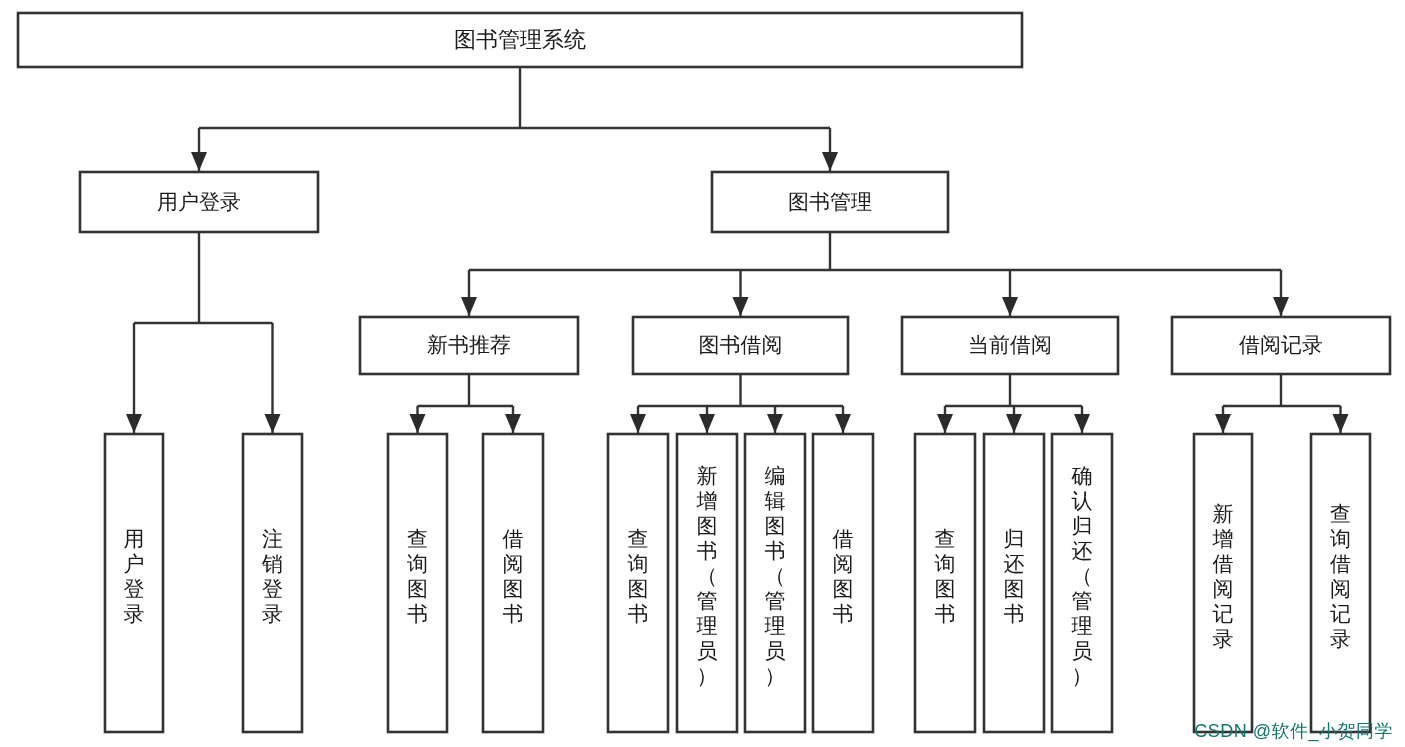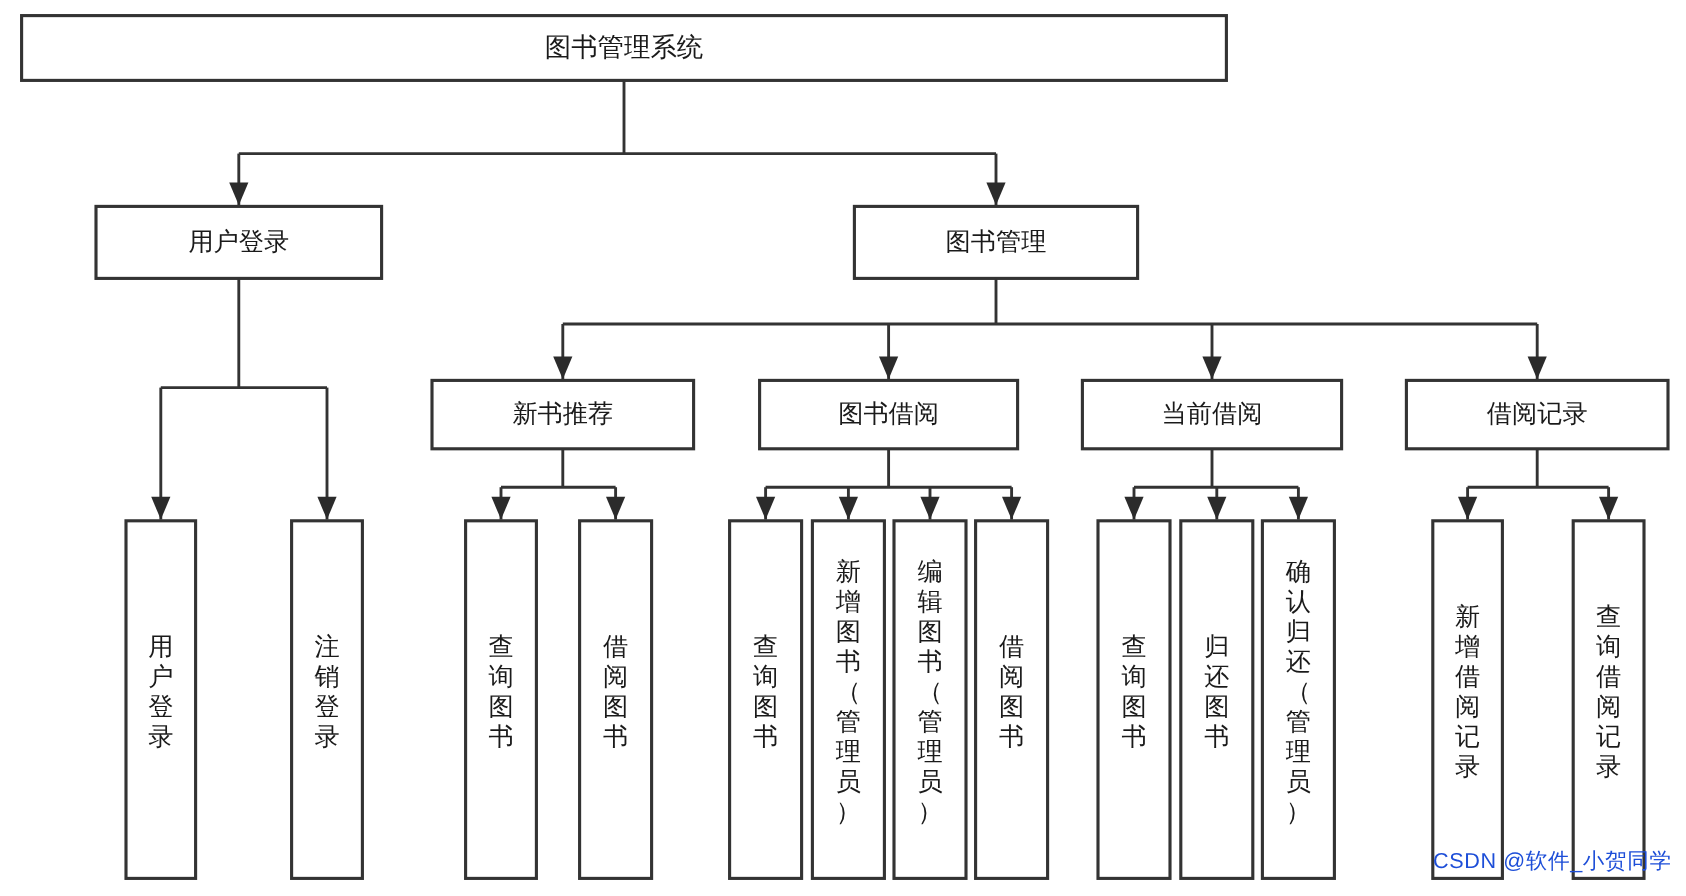--- a/index.html
+++ b/index.html
@@ -51,24 +51,24 @@
   }
   .vert-label {
     font-family: "Liberation Sans", "DejaVu Sans", sans-serif;
     font-size: 21px;
     fill: #1a1a1a;
     text-anchor: middle;
   }
   .watermark {
     position: absolute;
     right: 12px;
-    bottom: 18px;
+    bottom: 4px;
     font-family: "Liberation Sans", "DejaVu Sans", sans-serif;
     font-size: 18px;
-    color: #1d4ed8;
+    color: #0f766e;
     letter-spacing: 0.5px;
     white-space: nowrap;
     user-select: none;
     pointer-events: none;
     padding-left: 32px;
   }
 </style>
 </head>
 <body>
 

